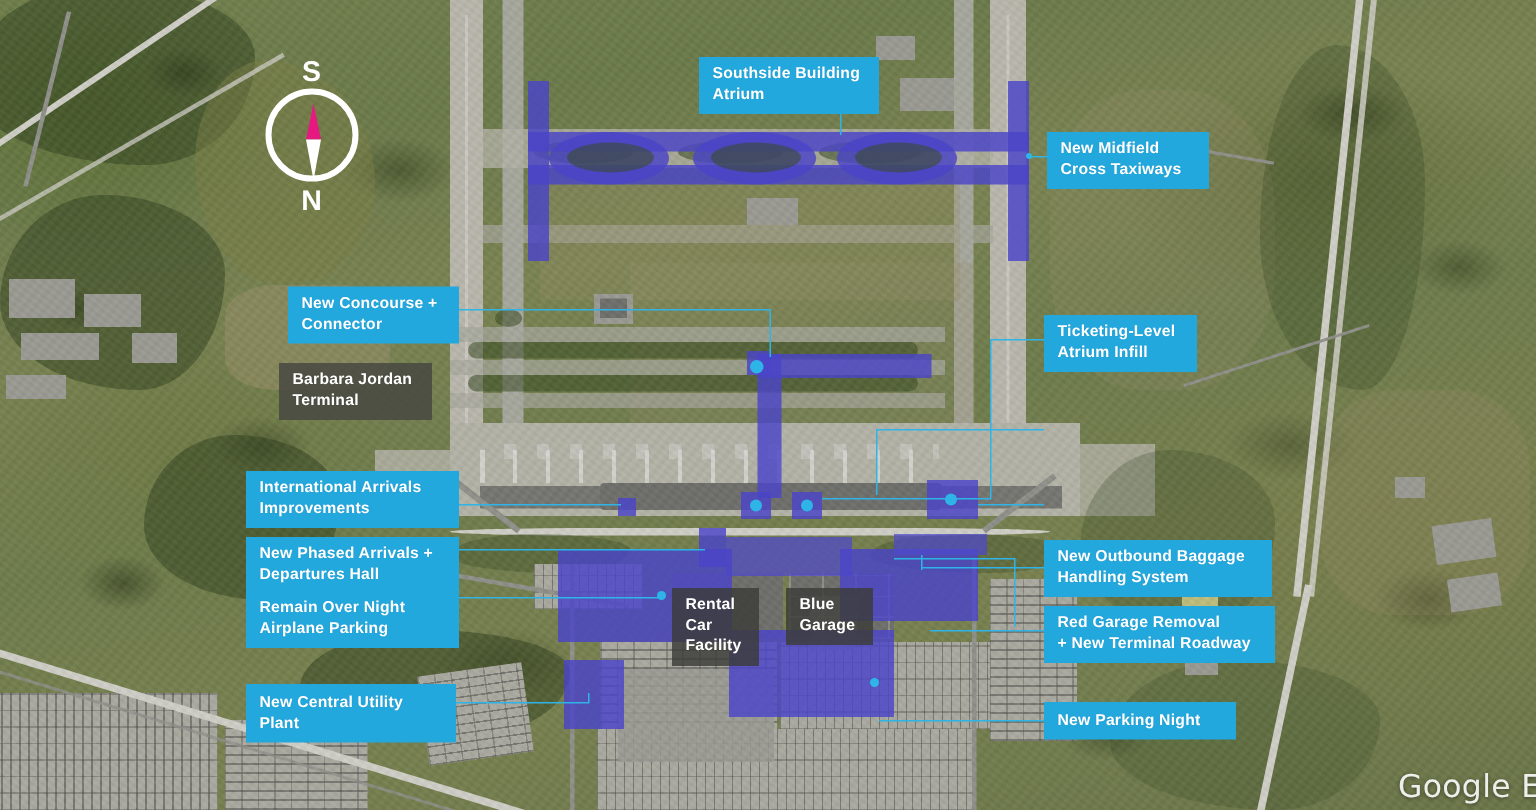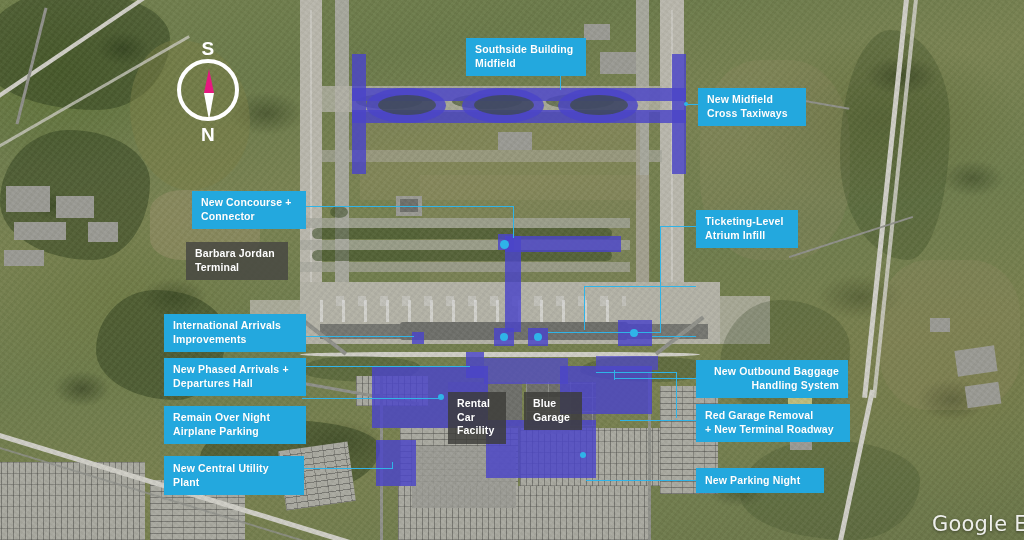--- a/index.html
+++ b/index.html
@@ -367,21 +367,21 @@
   <div class="lead lead-v" style="left:614px; top:370px; height:10px;"></div>
 
   <div class="lead lead-h" style="left:620px; top:420px; width:76px;"></div>
 
   <div class="lead lead-h" style="left:586px; top:480px; width:110px;"></div>
 
   <div class="lead lead-h" style="left:596px; top:372px; width:80px;"></div>
   <div class="lead lead-v" style="left:676px; top:372px; height:46px;"></div>
 
   <div class="callout" style="left:466px; top:38px;  width:120px;">Southside Building
-Midfield</div>
+Atrium</div>
 
   <div class="callout" style="left:698px; top:88px;  width:108px;">New Midfield
 Cross Taxiways</div>
 
   <div class="callout" style="left:192px; top:191px; width:114px;">New Concourse +
 Connector</div>
 
   <div class="callout" style="left:696px; top:210px; width:102px;">Ticketing-Level
 Atrium Infill</div>
 
@@ -389,24 +389,24 @@
 Terminal</div>
 
 
   <div class="callout" style="left:164px; top:314px; width:142px;">International Arrivals
 Improvements</div>
 
 
   <div class="callout" style="left:164px; top:358px; width:142px;">New Phased Arrivals +
 Departures Hall</div>
 
-  <div class="callout" style="left:696px; top:360px; width:152px;text-align:right;">New Outbound Baggage
+  <div class="callout" style="left:696px; top:360px; width:152px;">New Outbound Baggage
 Handling System</div>
 
-  <div class="callout" style="left:164px; top:394px; width:142px;margin-top:12px;">Remain Over Night
+  <div class="callout" style="left:164px; top:394px; width:142px;">Remain Over Night
 Airplane Parking</div>
 
   <div class="callout" style="left:696px; top:404px; width:154px;">Red Garage Removal
 + New Terminal Roadway</div>
 
   <div class="callout gray" style="left:448px; top:392px; width:58px; background:rgba(60,60,56,.82);">Rental Car
 Facility</div>
 
   <div class="callout gray" style="left:524px; top:392px; width:58px; background:rgba(60,60,56,.82);">Blue
 Garage</div>

